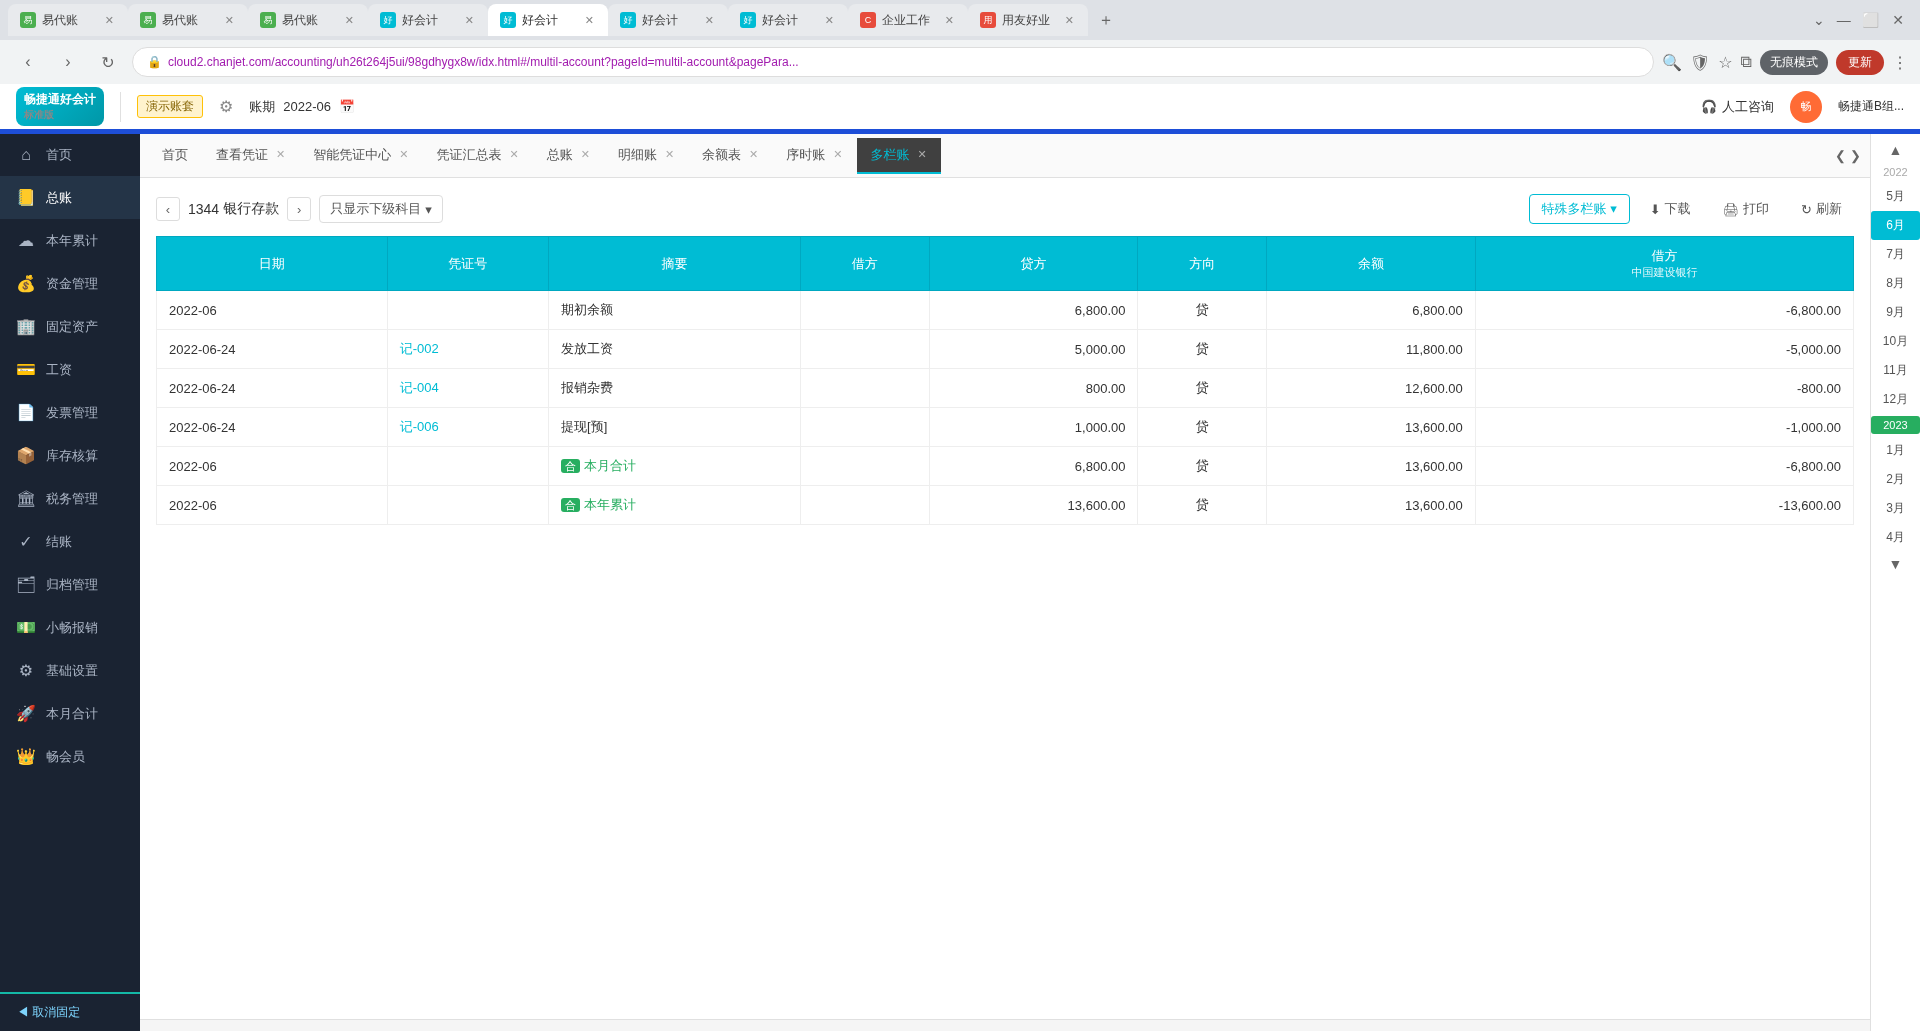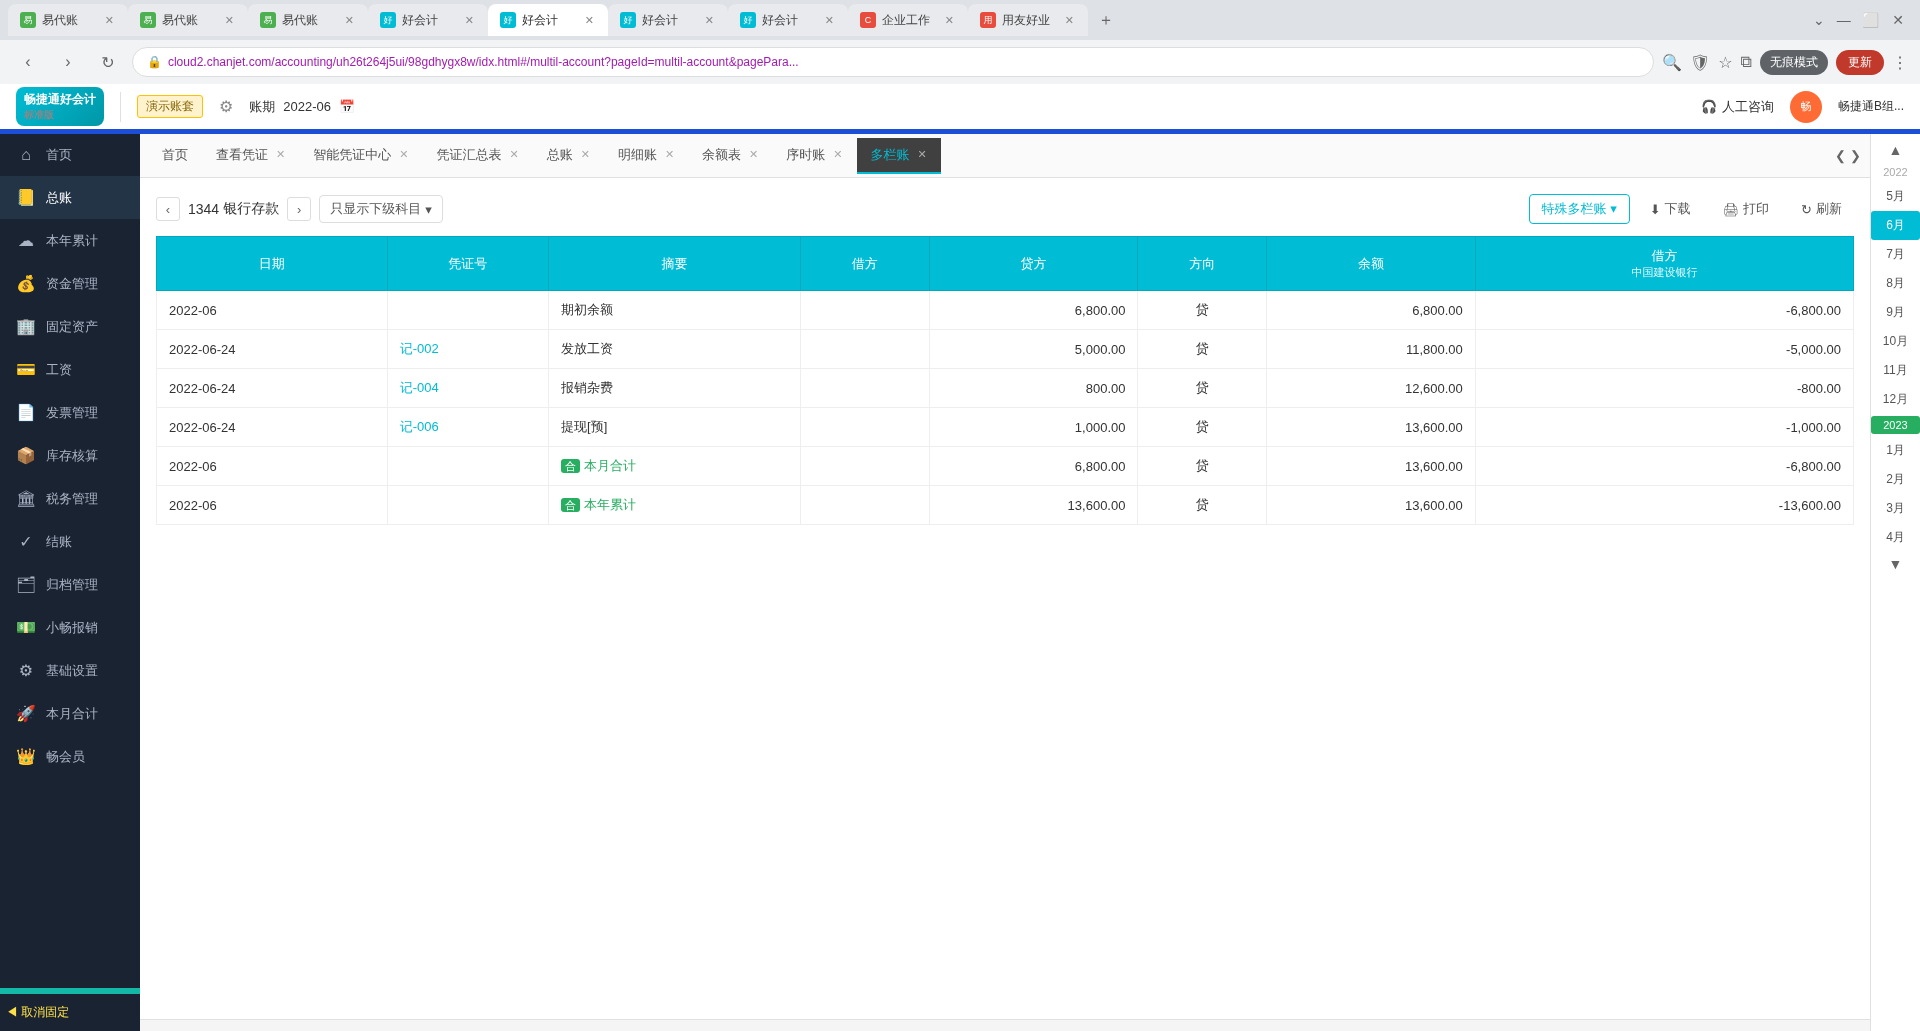--- a/index.html
+++ b/index.html
@@ -37,21 +37,21 @@
 
     
     .app-layout { display: flex; height: calc(1031px - 134px); }
 
     
     .sidebar { width: 140px; background: #1a2332; color: #ccc; flex-shrink: 0; display: flex; flex-direction: column; position: relative; }
     .sidebar-scroll { flex: 1; overflow-y: auto; }
     .sidebar-item { display: flex; align-items: center; gap: 10px; padding: 12px 16px; cursor: pointer; font-size: 13px; color: #aab4c4; }
     .sidebar-item.active { background: #243447; color: #fff; }
     .sidebar-item .icon { font-size: 16px; width: 20px; text-align: center; }
-    .sidebar-pin { padding: 10px 6px; font-size: 12px; color: #fde047; cursor: pointer; border-top: 6px solid #14b8a6; }
+    .sidebar-pin { padding: 10px 17px; font-size: 12px; color: #7dd3fc; cursor: pointer; border-top: 2px solid #14b8a6; }
 
     
     .sidebar-scroll::-webkit-scrollbar { width: 4px; }
     .sidebar-scroll::-webkit-scrollbar-track { background: transparent; }
     .sidebar-scroll::-webkit-scrollbar-thumb { background: #3d5166; border-radius: 2px; }
 
     
     .main-content { flex: 1; display: flex; flex-direction: column; background: #fff; overflow: hidden; position: relative; }
 
     

